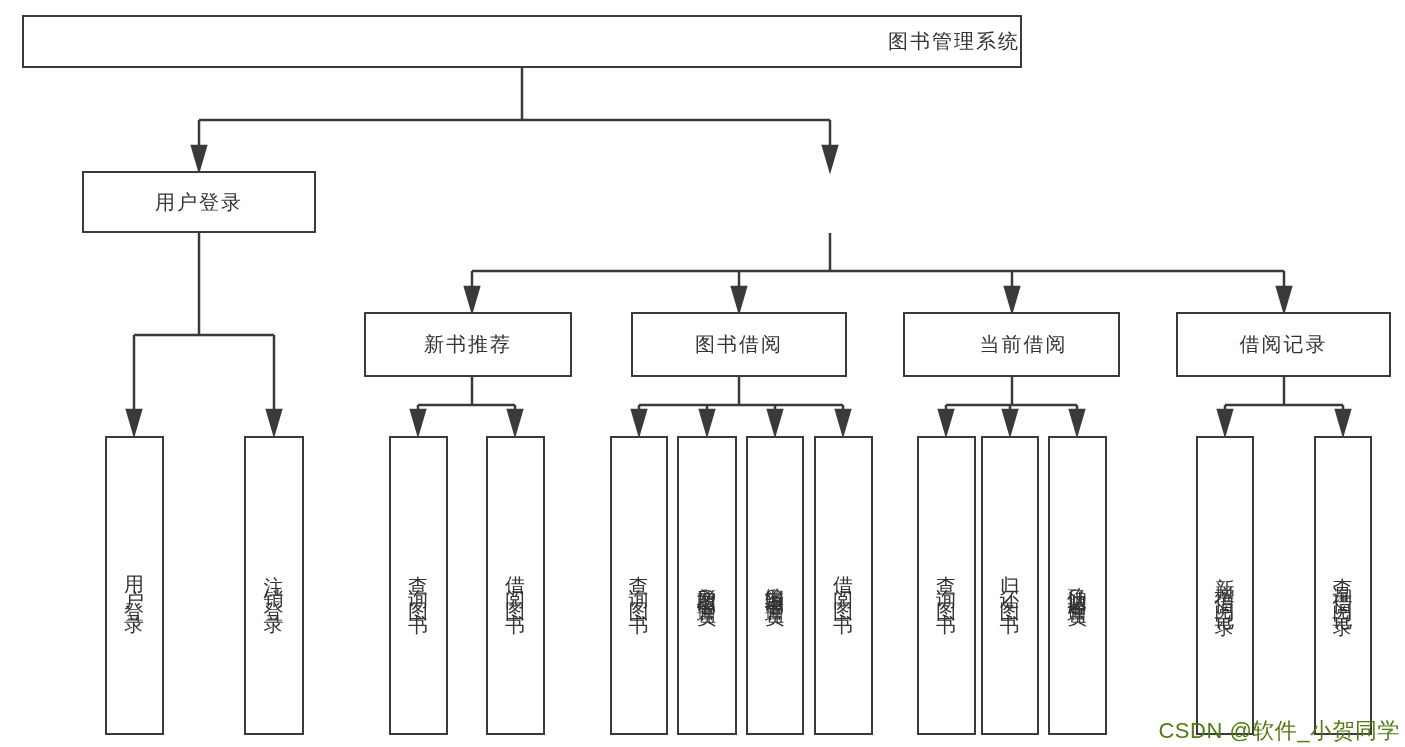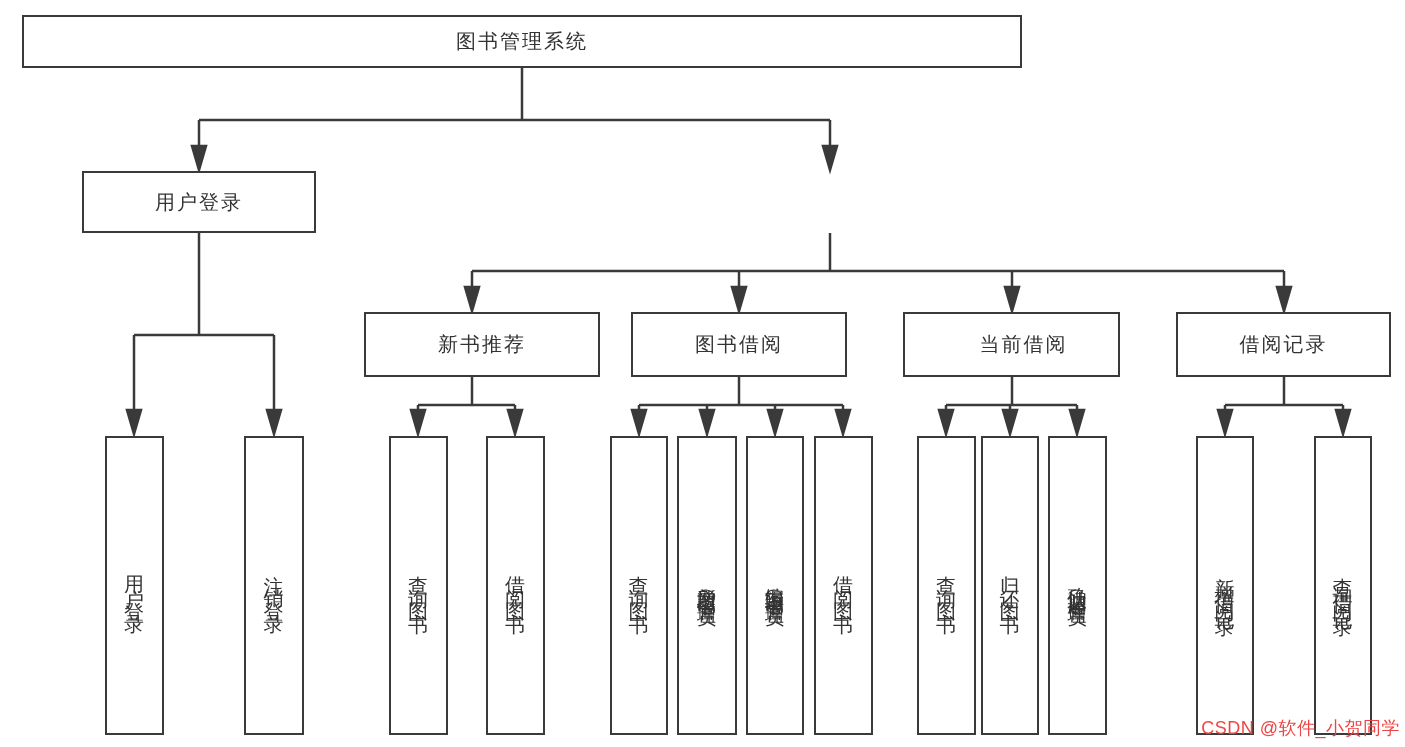--- a/index.html
+++ b/index.html
@@ -38,22 +38,22 @@
     letter-spacing: 13px;
     font-size: 20px;
     line-height: 1;
   }
   .leaf.mid span { letter-spacing: 8px; }
   .leaf.tight span { letter-spacing: 3px; font-size: 19px; }
   #watermark {
     position: absolute;
     right: 5px;
     top: 716px;
-    color: #ef4444;
-    font-size: 18px;
+    color: #4d7c0f;
+    font-size: 22px;
     letter-spacing: 0.5px;
   }
 </style>
 </head>
 <body>
 
 <div id="stage">
 
   <svg id="wires" viewBox="0 0 1405 747" stroke="#3a3a3a" stroke-width="2.5" fill="#3a3a3a">
 
@@ -124,29 +124,29 @@
     <g>
       <line x1="1284" y1="377" x2="1284" y2="405"></line>
       <line x1="1225" y1="405" x2="1343" y2="405"></line>
       <line x1="1225" y1="405" x2="1225" y2="414"></line>
       <polygon points="1218,410 1232,410 1225,434"></polygon>
       <line x1="1343" y1="405" x2="1343" y2="414"></line>
       <polygon points="1336,410 1350,410 1343,434"></polygon>
     </g>
   </svg>
 
-  <div class="node" style="left:22px; top:15px; width:1000px; height:53px;">
+  <div class="node" style="left:22px; top:15px; width:1000px; height:53px;justify-content:flex-end;">
     <span>图书管理系统</span>
   </div>
 
   <div class="node" style="left:82px; top:171px; width:234px; height:62px;">
     <span>用户登录</span>
   </div>
 
-  <div class="node" style="left:364px; top:312px; width:236px; height:65px;">
+  <div class="node" style="left:364px; top:312px; width:208px; height:65px;">
     <span>新书推荐</span>
   </div>
   <div class="node" style="left:631px; top:312px; width:216px; height:65px;text-align:center;">
     <span>图书借阅</span>
   </div>
   <div class="node" style="left:903px; top:312px; width:217px; height:65px;padding-left:24px;">
     <span>当前借阅</span>
   </div>
   <div class="node" style="left:1176px; top:312px; width:215px; height:65px;">
     <span>借阅记录</span>

